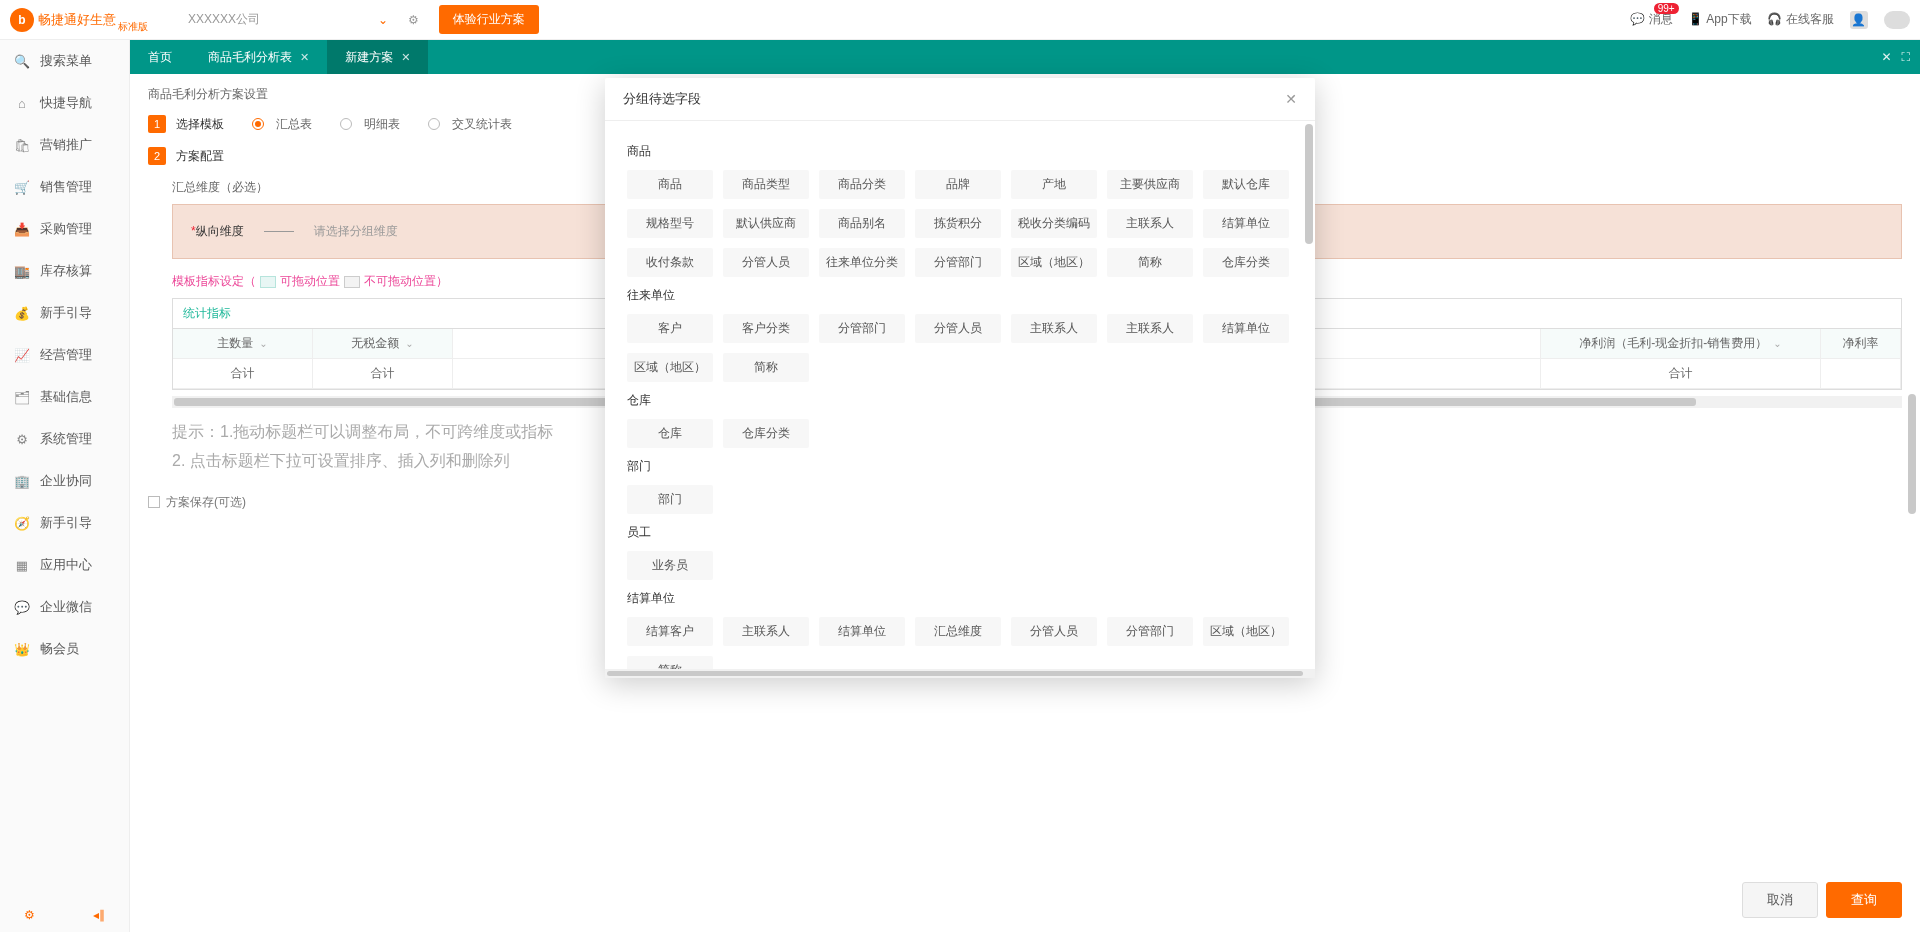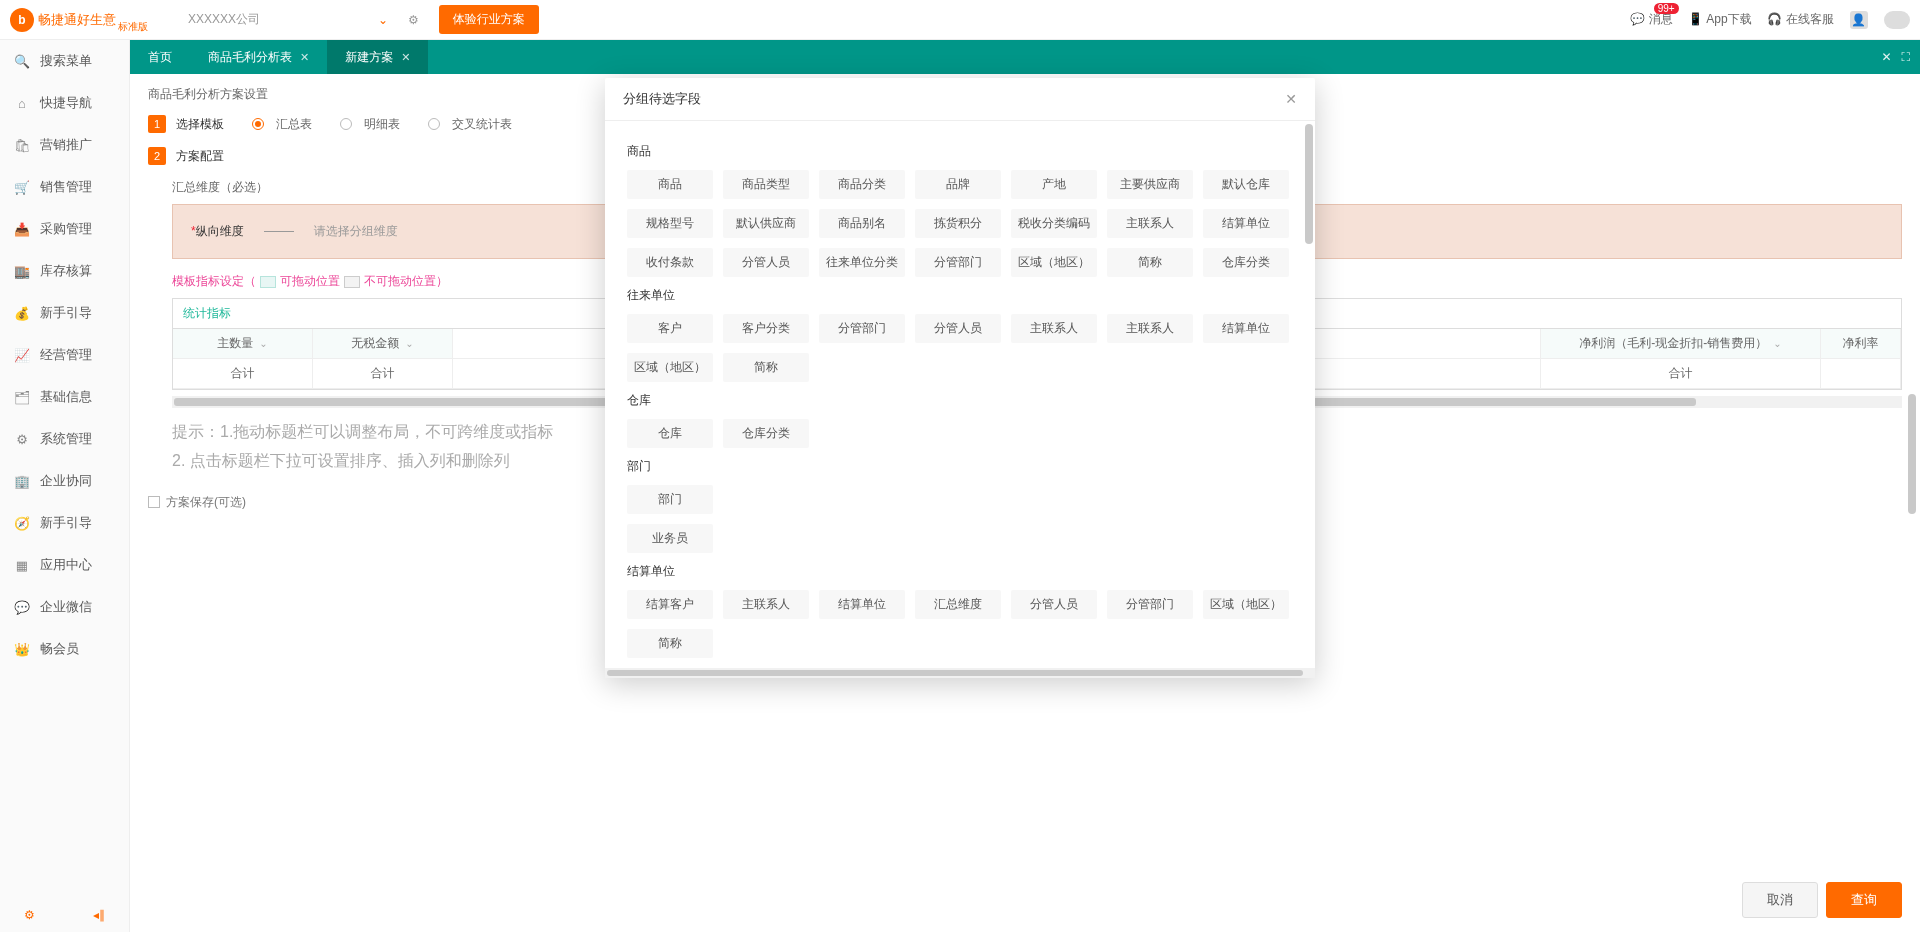--- a/index.html
+++ b/index.html
@@ -358,20 +358,21 @@
       </div>
       <div class="group-title">仓库</div>
       <div class="chips">
         <div class="chip">仓库</div>
         <div class="chip">仓库分类</div>
       </div>
       <div class="group-title">部门</div>
       <div class="chips">
         <div class="chip">部门</div>
       </div>
+      <div class="group-title">员工</div>
       <div class="chips">
         <div class="chip">业务员</div>
       </div>
       <div class="group-title">结算单位</div>
       <div class="chips">
         <div class="chip">结算客户</div>
         <div class="chip">主联系人</div>
         <div class="chip">结算单位</div>
         <div class="chip">汇总维度</div>
         <div class="chip">分管人员</div>

